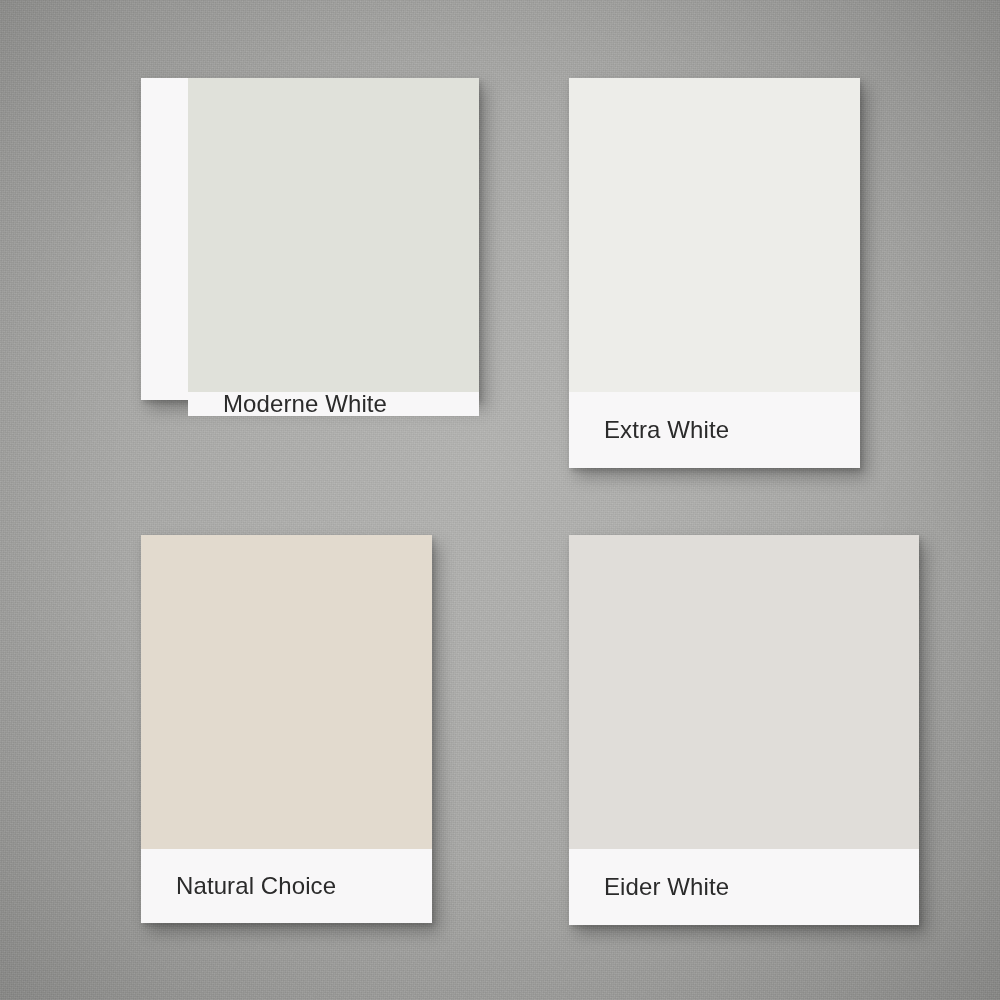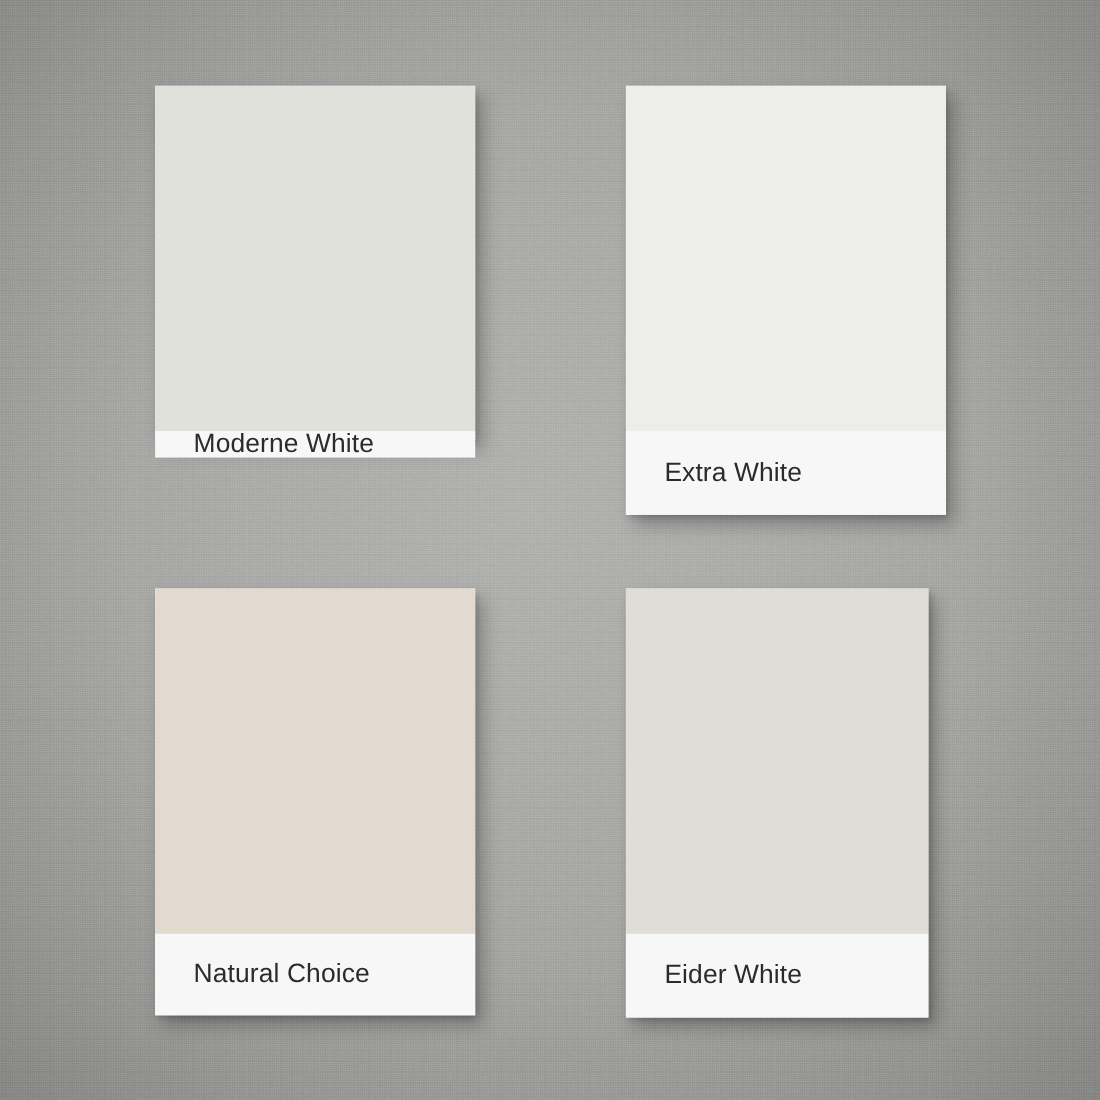--- a/index.html
+++ b/index.html
@@ -99,24 +99,24 @@
 
   .card-label {
     font-size: 24px;
     line-height: 1;
     letter-spacing: 0.1px;
     color: #2b2b2b;
     white-space: nowrap;
   }
 
   
-  .pos-r1c1 { left: 141px; top: 78px;  width: 291px; height: 322px; }
+  .pos-r1c1 { left: 141px; top: 78px;  width: 291px; height: 322px; padding-left: 47px; }
   .pos-r1c2 { left: 569px; top: 78px;  width: 291px; height: 390px; }
   .pos-r2c1 { left: 141px; top: 535px; width: 291px; height: 388px; }
-  .pos-r2c2 { left: 569px; top: 535px; width: 275px; height: 390px; justify-content: center; }
+  .pos-r2c2 { left: 569px; top: 535px; width: 350px; height: 390px; justify-content: center; }
 
   .chip-h { height: 314px; }
 </style>
 </head>
 <body>
 
 <div id="stage">
 
   <div class="bg-base"></div>
   <div class="bg-noise"></div>

